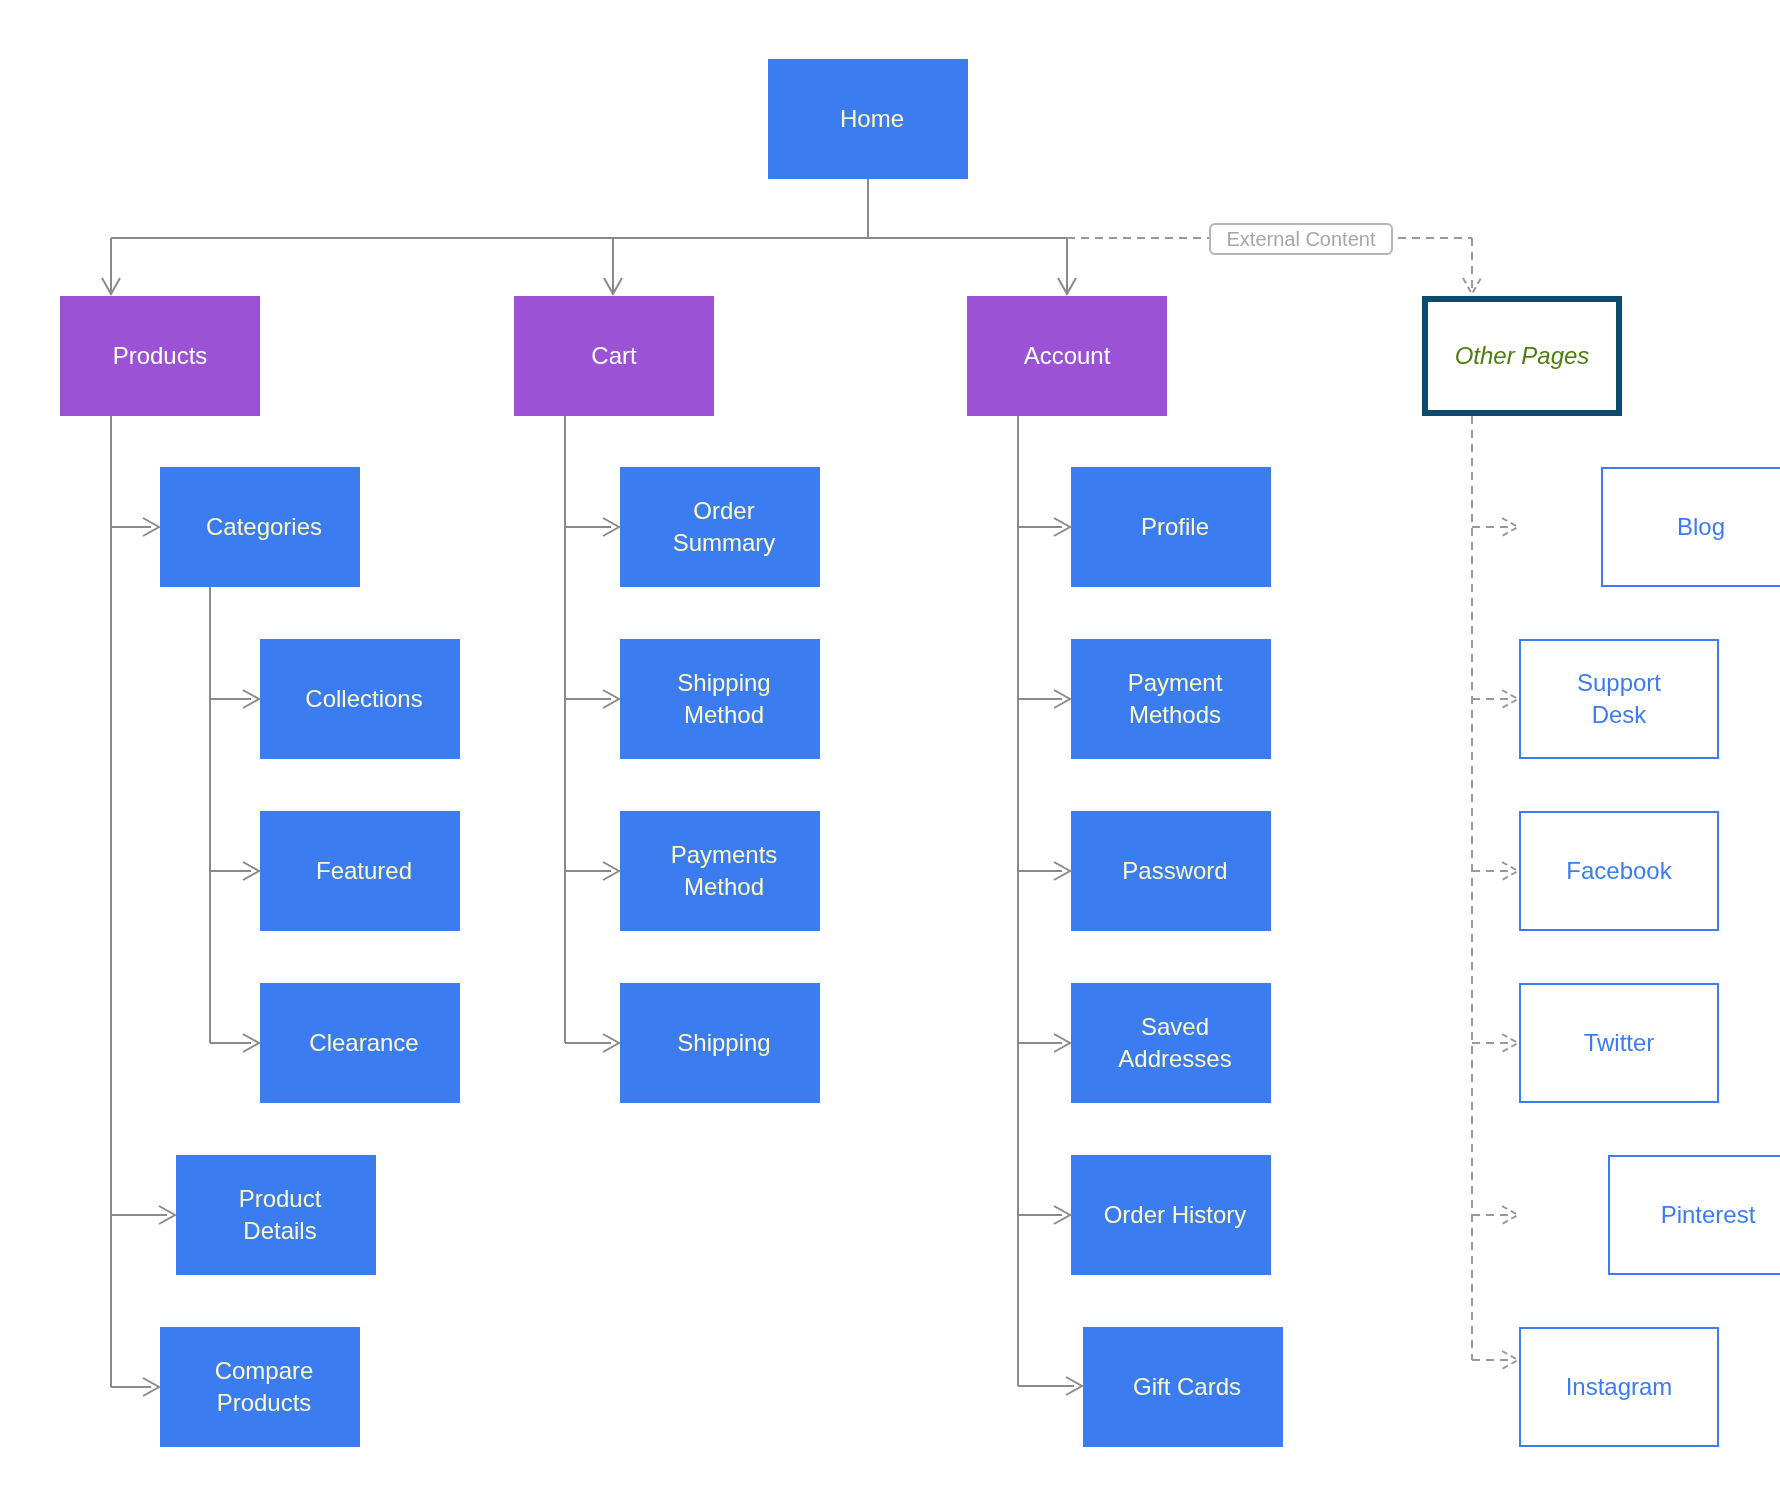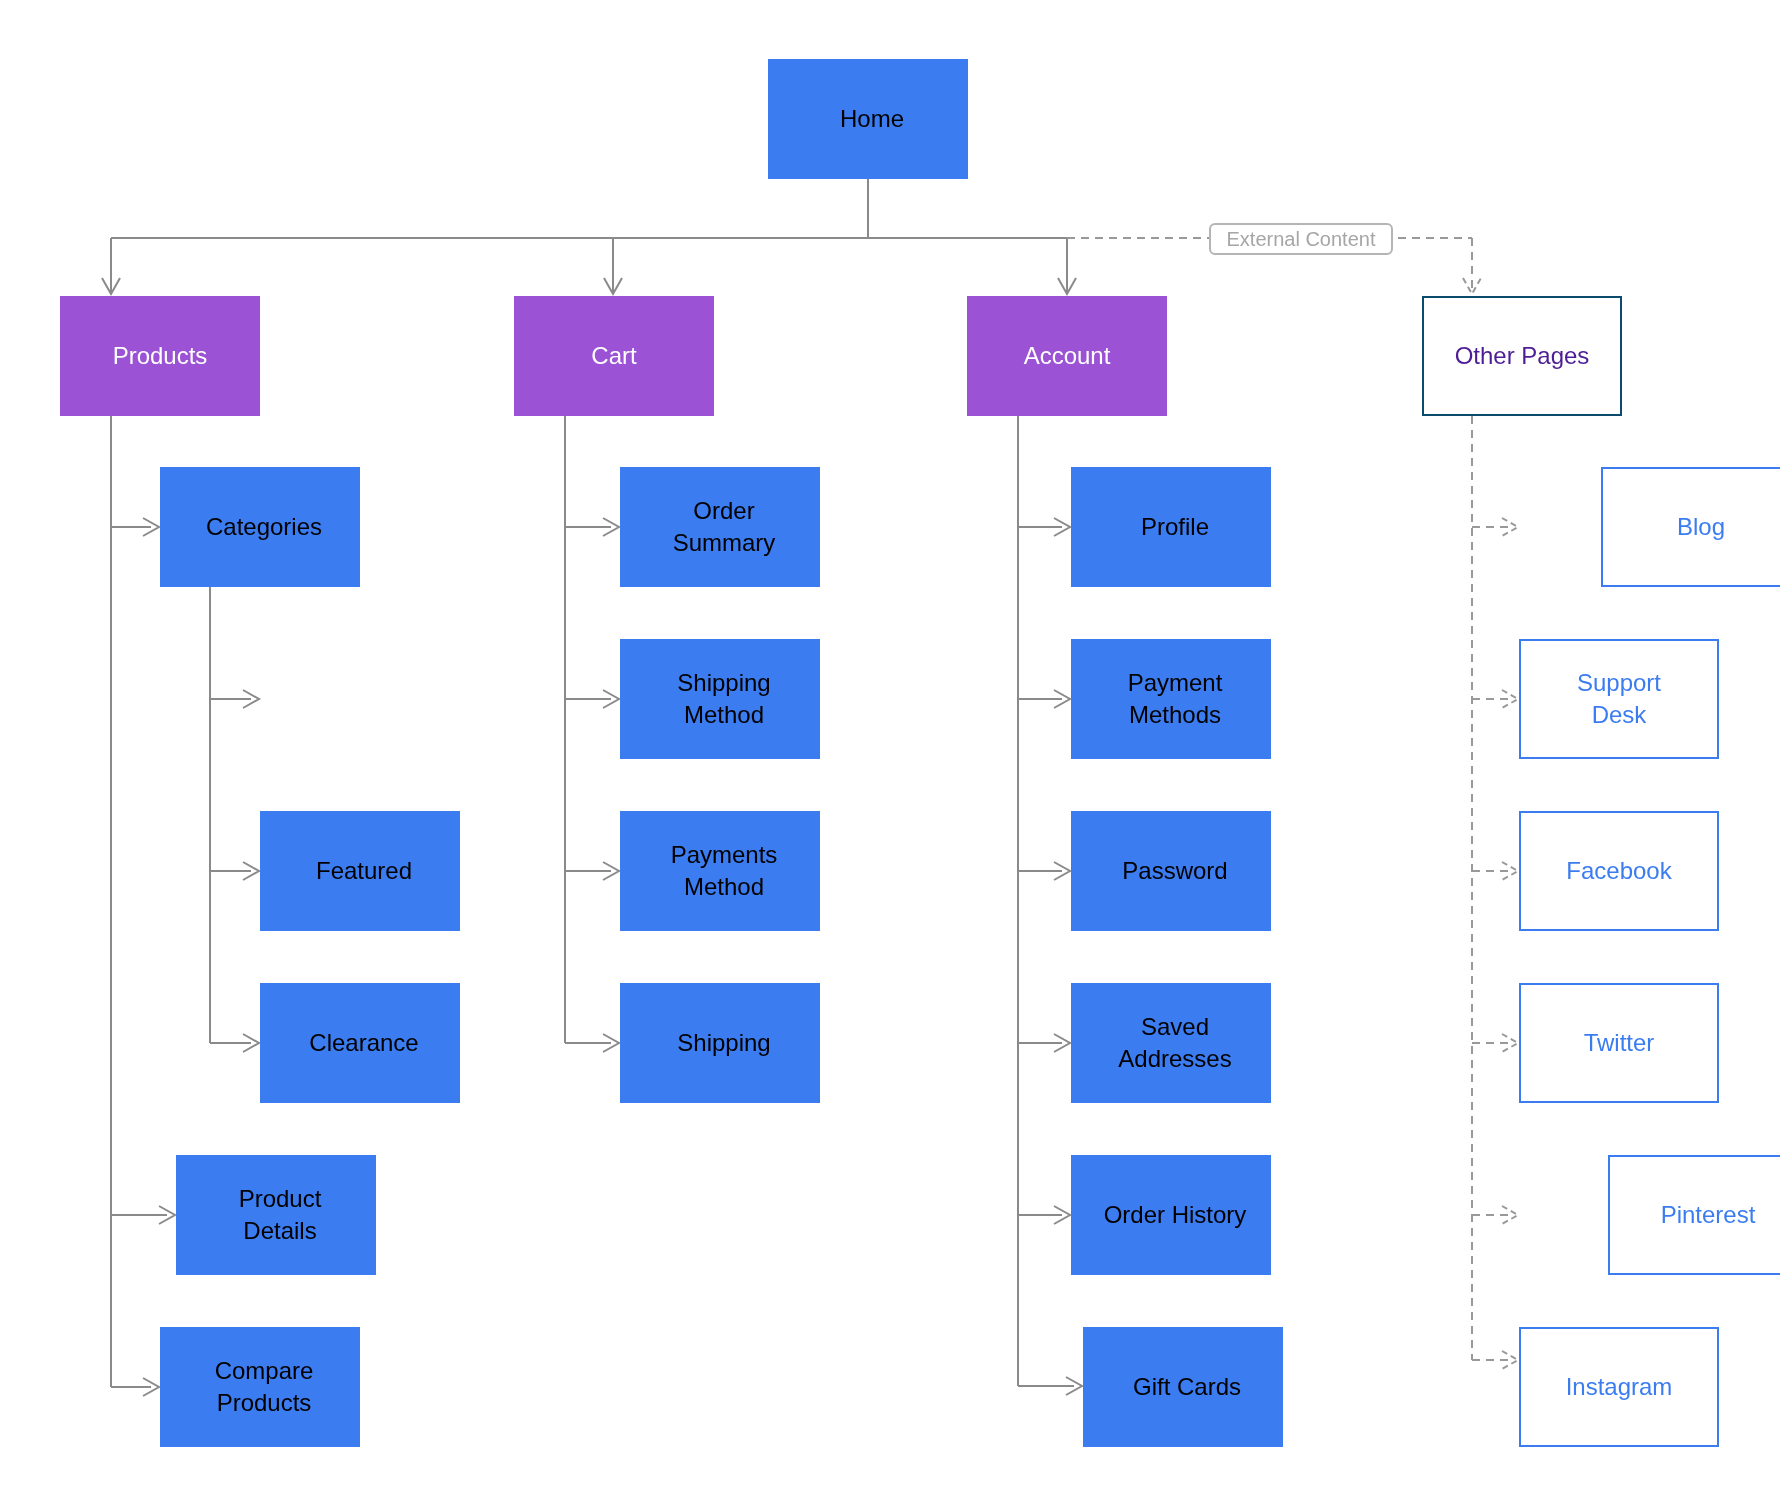--- a/index.html
+++ b/index.html
@@ -14,23 +14,23 @@
   .node{
     position:absolute;
     width:200px;height:120px;
     box-sizing:border-box;
     display:flex;align-items:center;justify-content:center;
     text-align:center;
     font-size:24px;line-height:1.35;
     white-space:pre-line;
     user-select:none;
   }
-  .fill-blue{background:#3B7CF0;color:#000000;padding-left:8px;}
+  .fill-blue{background:#3B7CF0;color:#fef9c3;padding-left:8px;}
   .fill-purple{background:#9B52D4;color:#ffffff;}
-  .line-purple{background:#ffffff;border:2px solid #0c4a6e;color:#4c1d95;}
+  .line-purple{background:#ffffff;border:6px solid #0c4a6e;color:#4d7c0f;font-style:italic;}
   .line-blue{background:#ffffff;border:2px solid #3B7CF0;color:#3B7CF0;}
   .edge-label{
     position:absolute;
     left:1209px;top:223px;width:184px;height:32px;
     box-sizing:border-box;
     background:#ffffff;border:2px solid #B5B5B5;border-radius:6px;
     color:#A6A6A6;font-size:20px;
     display:flex;align-items:center;justify-content:center;
     white-space:nowrap;
   }
@@ -67,20 +67,21 @@
   <div class="edge-label">External Content</div>
 
   <div class="node fill-blue" style="left:768px;top:59px">Home</div>
 
   <div class="node fill-purple" style="left:60px;top:296px">Products</div>
   <div class="node fill-purple" style="left:514px;top:296px">Cart</div>
   <div class="node fill-purple" style="left:967px;top:296px">Account</div>
   <div class="node line-purple" style="left:1422px;top:296px">Other Pages</div>
 
   <div class="node fill-blue" style="left:160px;top:467px">Categories</div>
+  <div class="node fill-blue" style="left:260px;top:639px">Collections</div>
   <div class="node fill-blue" style="left:260px;top:811px">Featured</div>
   <div class="node fill-blue" style="left:260px;top:983px">Clearance</div>
   <div class="node fill-blue" style="left:176px;top:1155px">Product
 Details</div>
   <div class="node fill-blue" style="left:160px;top:1327px">Compare
 Products</div>
 
   <div class="node fill-blue" style="left:620px;top:467px">Order
 Summary</div>
   <div class="node fill-blue" style="left:620px;top:639px">Shipping

